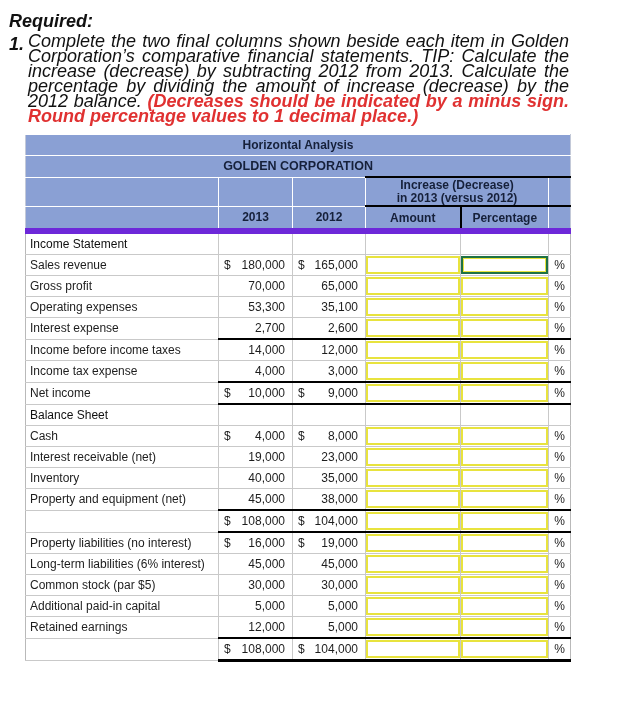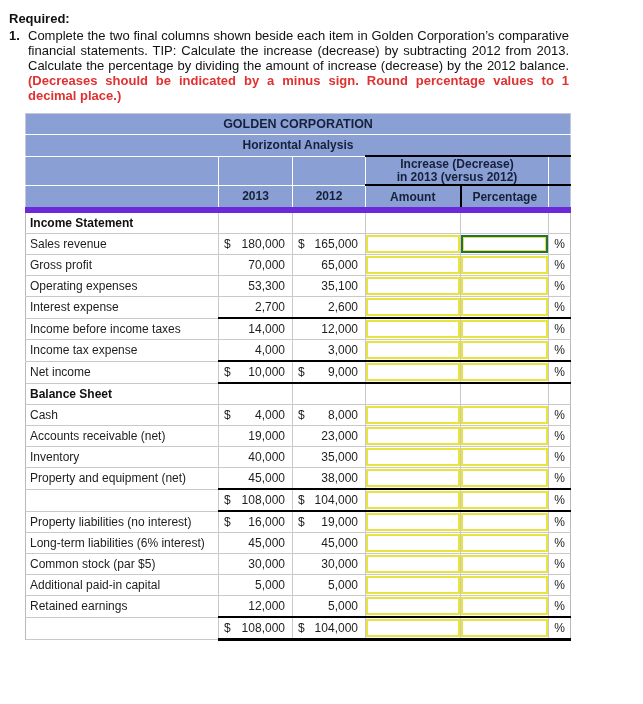--- a/index.html
+++ b/index.html
@@ -2,21 +2,21 @@
 <html style="--blue: #8aa0d4; --yellow: #e8e33e; --green: #1e7145; --red: #e03131;"><head>
 <meta charset="utf-8">
 <style>
   html,body { margin:0; padding:0; }
   body {
     width:643px; height:704px; background:#ffffff;
     font-family:"Liberation Sans", sans-serif; color:#111;
     overflow:hidden;
   }
   
-  .instructions { padding:11px 10px 0 9px; font-size:13px; }
+  .instructions { padding:11px 10px 0 9px; font-size:18px;font-style:italic; }
   .required { font-weight:700; margin-bottom:2px; }
   .item { display:flex; }
   .item-num { font-weight:700; flex:0 0 19px; }
   .para { margin:0; width:541px; text-align:justify; line-height:15px; }
   .red-note { color:var(--red,#e03131); font-weight:700; }
 
   
   .tablewrap { margin:10px 0 0 25px; }
   table { border-collapse:collapse; table-layout:fixed; width:545px; font-size:12px; }
   col.c-label { width:193px; }
@@ -39,21 +39,21 @@
   .h-inc div { line-height:13px; }
   .h-inc-sym { border-top:2px solid #000; border-bottom:2px solid #000; border-right:1px solid #c3c9d8; }
   .colhdr-row th { height:21px; border-bottom:6px solid #6d28d9; }
   .colhdr-row th:first-child { border-left:1px solid #c3c9d8; }
   .h-amt { border-bottom:2px solid #000; }
   .h-pct { border-left:2px solid #000; border-bottom:2px solid #000; }
   .h-sym2 { border-bottom:2px solid #000; border-right:1px solid #c3c9d8; }
 
   tbody td { border:1px solid #c9c9c9; height:20px; padding:0; color:#1d1d1d; background:#fff; }
   .labelcol { padding-left:4px; border-left:1px solid #b9b9b9; text-align:left; }
-  .section-row .labelcol { font-weight:700; color:#101010; }
+  .section-row .labelcol { font-weight:400; color:#101010; }
   .vc { display:flex; justify-content:space-between; align-items:center; padding:0 7px 0 5px; }
   .symcol { text-align:center; border-right:1px solid #b9b9b9; }
   .inputcol { padding:0; vertical-align:middle; }
   input.cell-input {
     display:block; width:100%; height:18px; margin:1px 0; box-sizing:border-box;
     border:2px solid var(--yellow,#e8e33e); background:#fff; padding:0 3px;
     font:inherit; outline:none;
   }
   input.cell-input.active {
     border:2px solid var(--green,#1e7145);
@@ -78,24 +78,24 @@
     <colgroup>
       <col class="c-label">
         <col class="c-2013">
         <col class="c-2012">
       <col class="c-amt">
         <col class="c-pct">
         <col class="c-sym">
     </colgroup>
     <thead>
       <tr>
-        <th colspan="6" class="t-title">GOLDEN CORPORATION</th>
+        <th colspan="6" class="t-sub">Horizontal Analysis</th>
       </tr>
       <tr>
-        <th colspan="6" class="t-sub">Horizontal Analysis</th>
+        <th colspan="6" class="t-title">GOLDEN CORPORATION</th>
       </tr>
       <tr class="inc-row">
         <th></th>
         <th></th>
         <th></th>
         <th colspan="2" class="h-inc">
           <div>Increase (Decrease)</div>
           <div>in 2013 (versus 2012)</div>
         </th>
         <th class="h-inc-sym"></th>
@@ -296,21 +296,21 @@
           </td>
           <td class="inputcol">
             <input class="cell-input" type="text" style="">
           </td>
           <td class="inputcol">
             <input class="cell-input" type="text" style="">
           </td>
           <td class="symcol">%</td>
         </tr>
         <tr class="data-row">
-          <td class="labelcol">Accounts receivable (net)</td>
+          <td class="labelcol">Interest receivable (net)</td>
           <td class="valcol">
             <div class="vc">
               <span class="cur"></span>
               <span class="numv">19,000</span>
             </div>
           </td>
           <td class="valcol">
             <div class="vc">
               <span class="cur"></span>
               <span class="numv">23,000</span>

